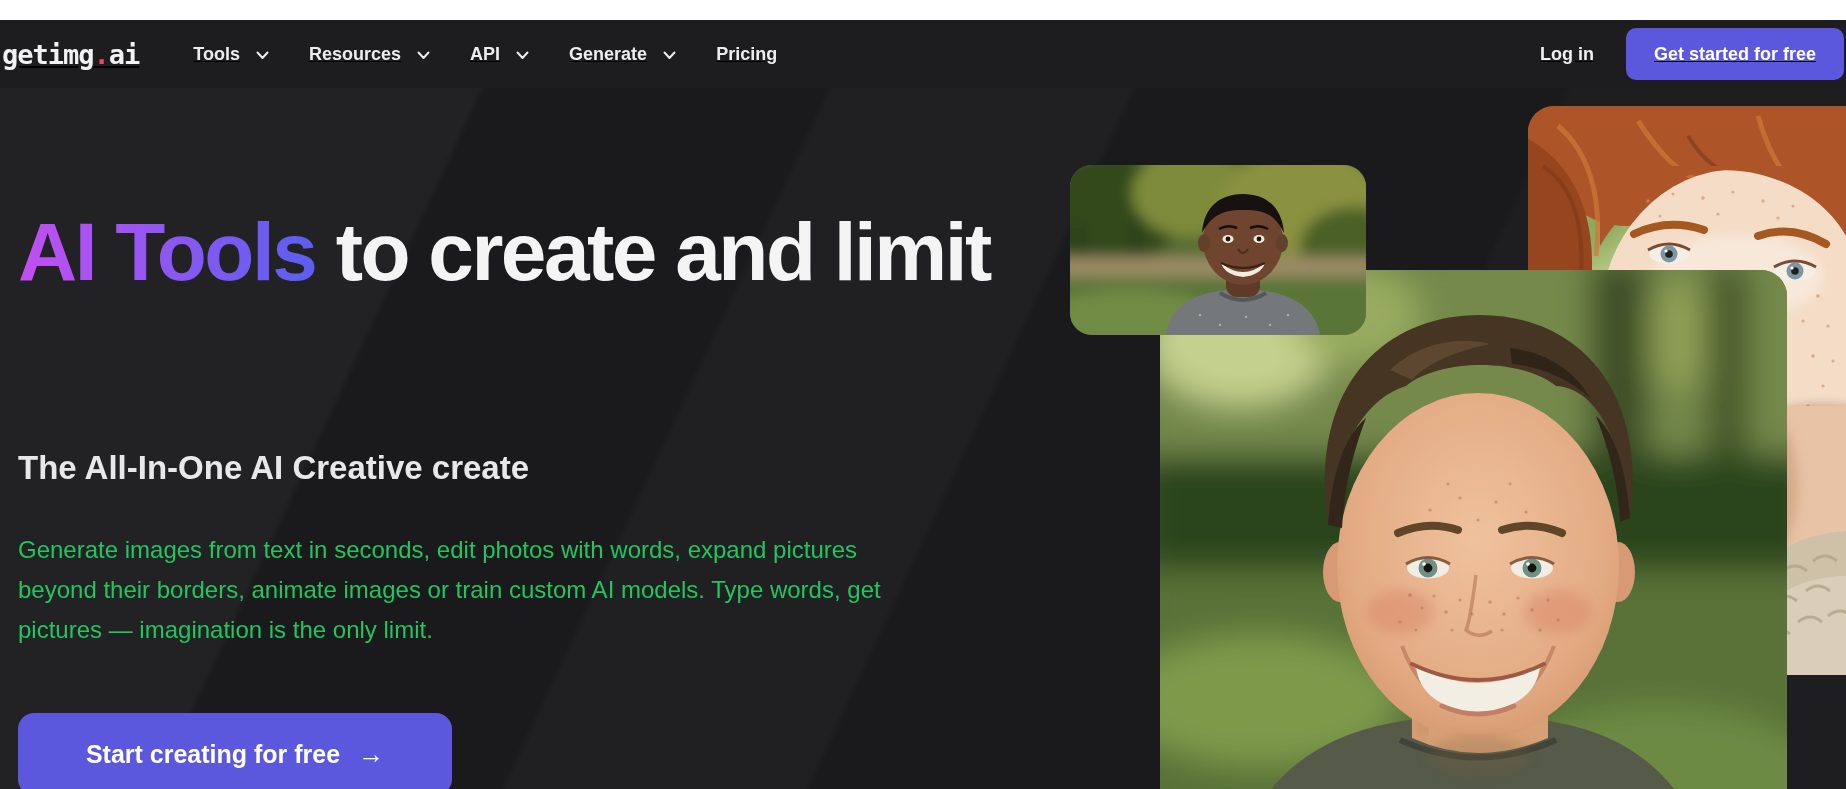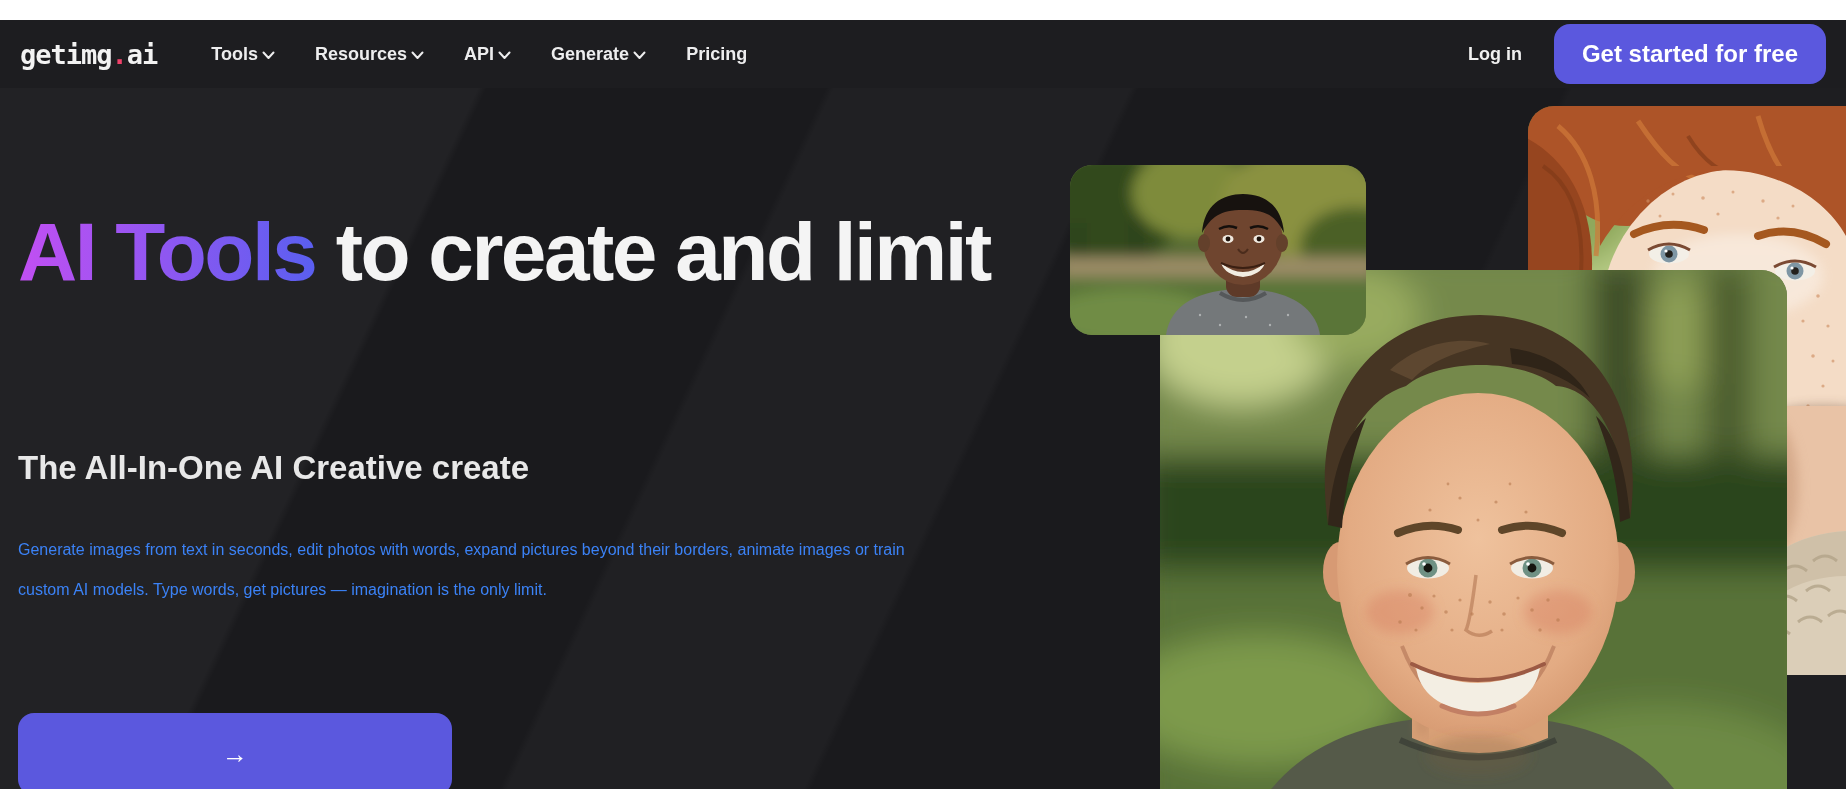--- a/index.html
+++ b/index.html
@@ -9,41 +9,41 @@
     background:#101012;
     font-family:"Liberation Sans", sans-serif;
     -webkit-font-smoothing:antialiased;
   }
   .top-strip { height:20px; background:#ffffff; }
 
   
   .navbar {
     height:68px; background:#1d1d20;
     display:flex; align-items:center;
-    padding:0 20px; position:relative; z-index:10;
+    padding:0 2px; position:relative; z-index:10;text-decoration:underline;
   }
   .logo {
     font-family:"DejaVu Sans Mono", monospace;
     font-size:27px; font-weight:600; color:#f2f2f2;
     letter-spacing:-1px; cursor:pointer; white-space:nowrap;
   }
   .logo .dot { color:#ef4169; }
   .nav-items { display:flex; align-items:center; gap:40px; margin-left:54px; }
   .nav-item {
-    display:flex; align-items:center; gap:4px;
+    display:flex; align-items:center; gap:16px;
     color:#ededee; font-size:18px; font-weight:600; cursor:pointer; white-space:nowrap;
   }
   .chev { display:inline-flex; margin-top:2px; }
   .nav-right { margin-left:auto; display:flex; align-items:center; gap:32px; }
   .login-link { color:#f0f0f0; font-size:18px; font-weight:600; cursor:pointer; white-space:nowrap;margin-left:20px; }
   .nav-cta {
     background:#5b58de; color:#ffffff; border:none; cursor:pointer;
     font-family:"Liberation Sans", sans-serif;
-    font-size:24px; font-weight:600;
-    height:60px; padding:0 28px; border-radius:16px;
+    font-size:18px; font-weight:600;
+    height:52px; padding:0 28px; border-radius:10px;
     display:flex; align-items:center; white-space:nowrap;
   }
 
   
   .hero { position:relative; height:701px; background:#1a1a1d; overflow:hidden; }
   .hero .streaks {
     position:absolute; inset:0; pointer-events:none; z-index:0;
     background:
       linear-gradient(115deg,
         rgba(255,255,255,0.035) 0%, rgba(255,255,255,0.035) 22%,
@@ -63,21 +63,21 @@
     background:linear-gradient(90deg,#c24ff2 0%,#5a5ff0 100%);
     -webkit-background-clip:text; background-clip:text;
     -webkit-text-fill-color:transparent; color:transparent;
   }
   .subheadline {
     position:absolute; top:360px; left:0; margin:0;
     font-size:33px; line-height:40px; font-weight:600; color:#e8e8e8; white-space:nowrap;
   }
   .description {
     position:absolute; top:442px; left:0; margin:0; width:905px;
-    font-size:16px; line-height:40px; font-weight:400; color:#3b82f6;
+    font-size:24px; line-height:40px; font-weight:400; color:#22c55e;
   }
   .hero-cta {
     position:absolute; left:18px; top:625px; z-index:4;
     width:434px; height:82px; border-radius:16px; border:none; cursor:pointer;
     background:#5b58de; color:#ffffff;
     font-family:"Liberation Sans", sans-serif;
     font-size:25px; font-weight:600;
     display:flex; align-items:center; justify-content:center; gap:18px;
   }
   .hero-cta .arrow { font-size:26px; font-weight:400; margin-top:1px; }
@@ -387,15 +387,16 @@
     </svg>
   </div>
 
   <div class="hero-copy">
     <h1 class="headline"><span class="grad-text">AI Tools</span><span> to create and limit</span><br></h1>
     <h2 class="subheadline">The All-In-One AI Creative create</h2>
     <p class="description">Generate images from text in seconds, edit photos with words, expand pictures beyond their borders, animate images or train custom AI models. Type words, get pictures — imagination is the only limit.</p>
   </div>
 
   <button class="hero-cta">
+    <span>Start creating for free</span>
     <span class="arrow">→</span>
   </button>
 </div>
 
 </body></html>

